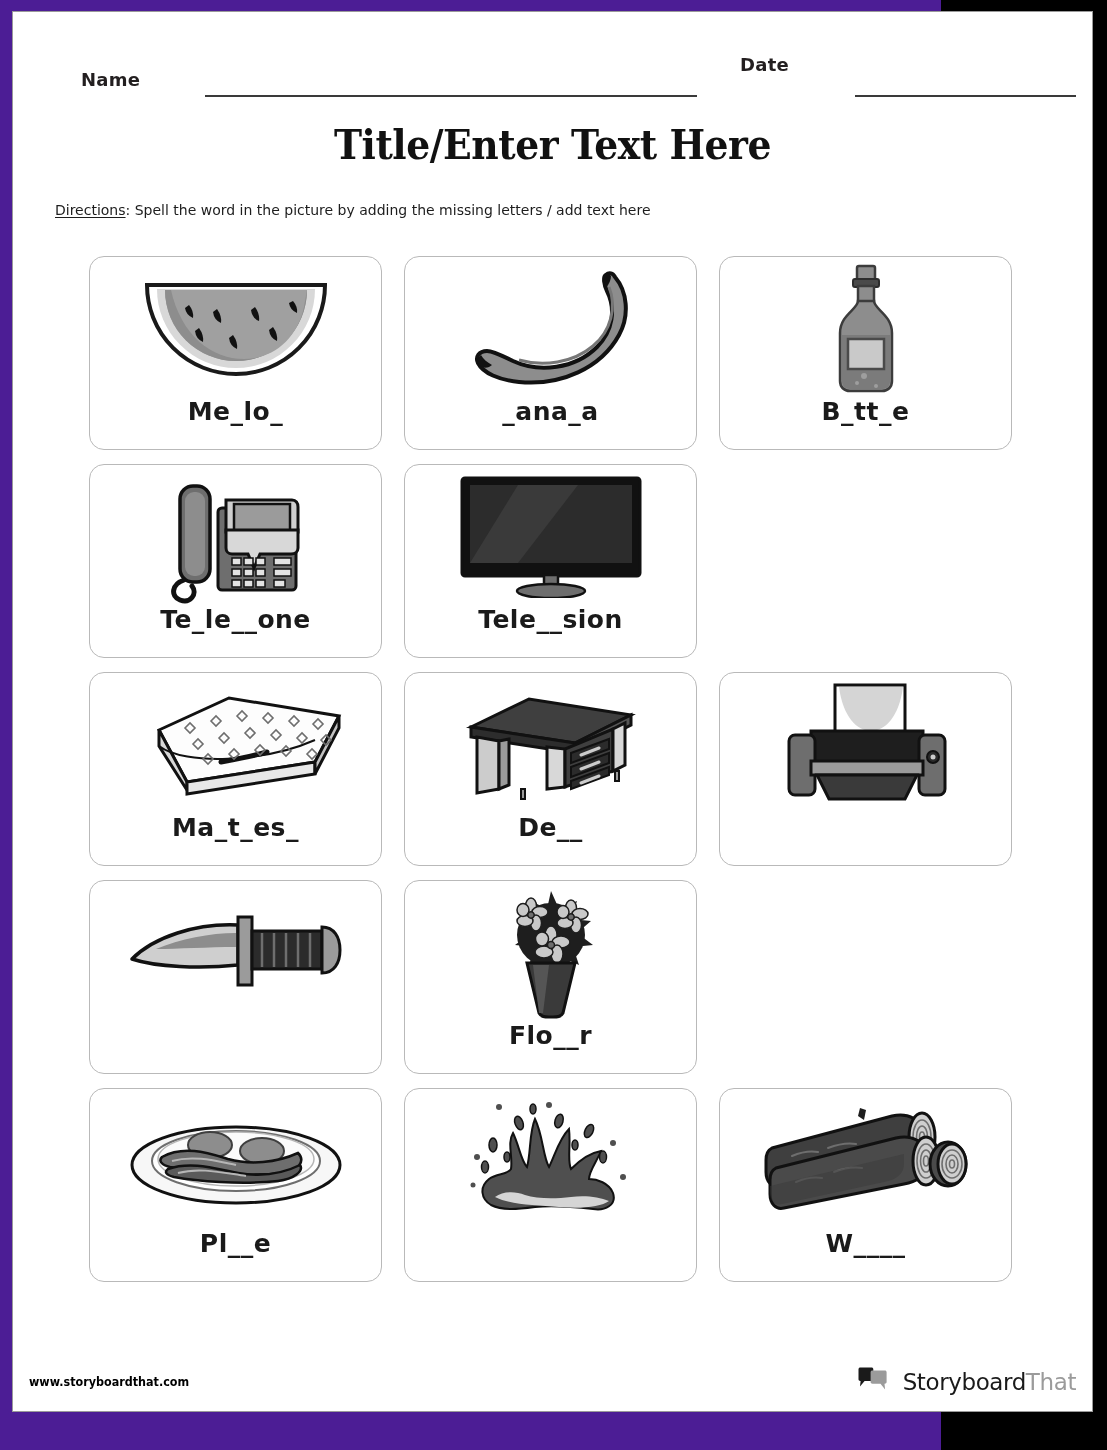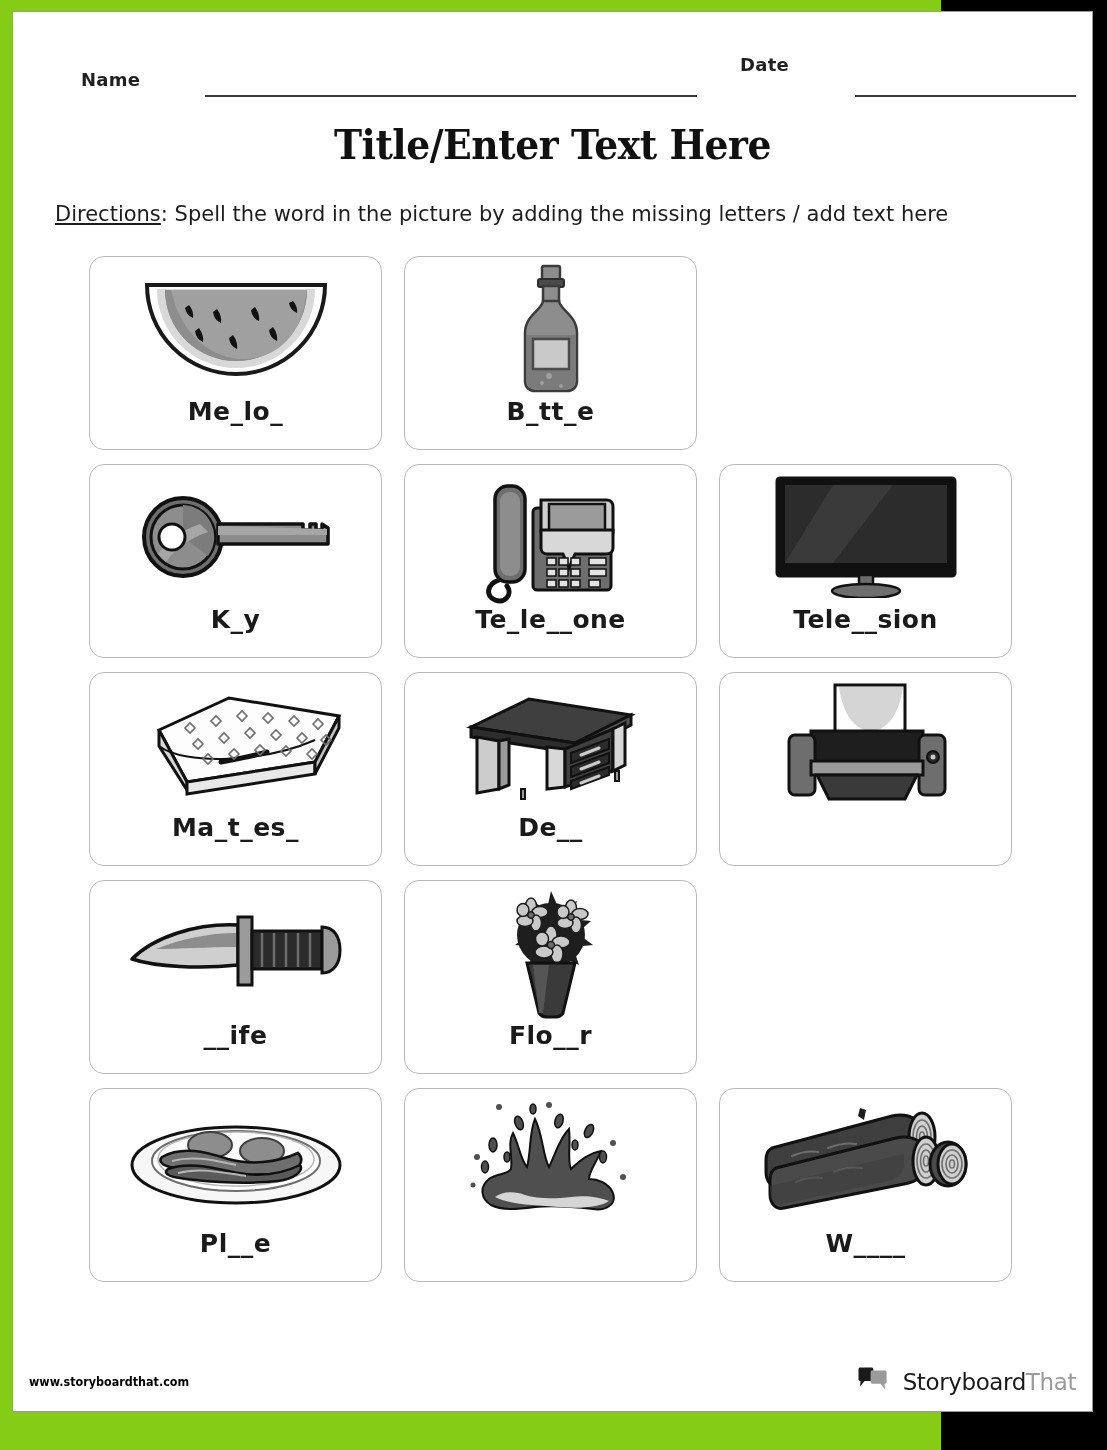--- a/index.html
+++ b/index.html
@@ -11,21 +11,21 @@
     width: 1107px;
     height: 1450px;
     overflow: hidden;
     font-family: "Liberation Sans", sans-serif;
   }
   .page-frame {
     position: absolute;
     left: 0; top: 0;
     width: 941px;
     height: 1450px;
-    background: #84cc16;
+    background: #4c1d95;
   }
   .sheet {
     position: absolute;
     left: 12px;
     top: 11px;
     width: 1081px;
     height: 1401px;
     background: #ffffff;
     border: 1px solid #9a9a9a;
     box-sizing: border-box;
@@ -64,21 +64,21 @@
     color: #111111;
     transform: scaleX(0.92);
   }
 
   #directions {
     position: absolute;
     left: 42px;
     top: 190px;
     width: 990px;
     font-family: "DejaVu Sans", sans-serif;
-    font-size: 21px;
+    font-size: 14px;
     color: #1d1d1d;
     white-space: nowrap;
   }
   #directions .d-word {
     text-decoration: underline;
     text-underline-offset: 2px;
   }
 
   
   .grid {
@@ -195,53 +195,50 @@
         <path d="M132 50 q5 7 4 14 q-7-3-8-11 z"></path>
       </g>
     </svg>
               </div>
               <div class="word">Me_lo_</div>
             </div>
           </div>
           <div class="cell">
             <div class="card">
               <div class="art">
+                <svg width="176" height="120" viewBox="0 0 176 120">
+      <path d="M152 8 C150 4 146 3 143 6 C140 9 141 16 144 22 C153 40 150 62 134 78 C112 100 76 104 50 92 C40 87 30 82 24 82 C16 82 12 88 15 94 C20 104 36 111 56 113 C98 117 138 99 156 66 C167 46 164 22 152 8 Z" fill="#8d8d8d" stroke="#111111" stroke-width="4" stroke-linejoin="round"></path>
+      <path d="M146 18 C154 38 148 62 130 77 C110 94 80 98 56 91" fill="none" stroke="#777777" stroke-width="3"></path>
+      <path d="M148 7 C146 4 142 3 140 6 C138 10 140 15 143 19 C146 15 148 11 148 7 Z" fill="#111111"></path>
+      <path d="M18 86 C14 89 13 93 16 96 C20 100 26 99 29 96 C24 93 20 90 18 86 Z" fill="#111111"></path>
+    </svg>
+              </div>
+              <div class="word">_ana_a</div>
+            </div>
+          </div>
+          <div class="cell">
+            <div class="card">
+              <div class="art">
                 <svg width="72" height="132" viewBox="0 0 72 132">
       <rect x="27" y="3" width="18" height="16" rx="2" fill="#8d8d8d" stroke="#3c3c3c" stroke-width="2.5"></rect>
       <rect x="23" y="16" width="26" height="8" rx="2" fill="#4a4a4a" stroke="#2d2d2d" stroke-width="2"></rect>
       <rect x="28" y="23" width="16" height="16" fill="#8d8d8d" stroke="#3c3c3c" stroke-width="2.5"></rect>
       <path d="M28 38 C28 46 10 52 10 70 L10 118 C10 124 14 128 20 128 L52 128 C58 128 62 124 62 118 L62 70 C62 52 44 46 44 38 Z" fill="#8d8d8d" stroke="#3c3c3c" stroke-width="2.5"></path>
       <path d="M12 72 L60 72 L60 118 C60 123 57 126 52 126 L20 126 C15 126 12 123 12 118 Z" fill="#7b7b7b"></path>
       <rect x="18" y="76" width="36" height="30" fill="#c9c9c9" stroke="#4a4a4a" stroke-width="2.5"></rect>
       <circle cx="34" cy="113" r="3" fill="#9e9e9e"></circle>
       <circle cx="27" cy="120" r="2" fill="#9e9e9e"></circle>
       <circle cx="46" cy="123" r="2" fill="#9e9e9e"></circle>
     </svg>
               </div>
               <div class="word">B_tt_e</div>
             </div>
           </div>
         </div>
         <div class="row">
-          <div class="cell">
-            <div class="card">
-              <div class="art">
-                <svg width="196" height="86" viewBox="0 0 196 86">
-      <circle cx="45" cy="43" r="39" fill="#6e6e6e" stroke="#111111" stroke-width="4"></circle>
-      <circle cx="45" cy="43" r="32" fill="#8d8d8d" stroke="#111111" stroke-width="3"></circle>
-      <path d="M45 11 A32 32 0 0 1 70 62 L45 43 Z" fill="#7c7c7c"></path>
-      <path d="M20 60 C28 48 44 36 62 30 L70 38 C52 44 36 56 28 68 Z" fill="#a6a6a6"></path>
-      <circle cx="34" cy="43" r="13" fill="#ffffff" stroke="#111111" stroke-width="3"></circle>
-      <path d="M80 30 L165 30 L165 36 L172 36 L172 30 L178 30 L178 36 L184 36 L184 30 L190 34 L190 50 L80 50 Z" fill="#8d8d8d" stroke="#111111" stroke-width="3.5" stroke-linejoin="round"></path>
-      <path d="M80 32 L189 35 L189 41 L80 41 Z" fill="#a6a6a6"></path>
-    </svg>
-              </div>
-              <div class="word">K_y</div>
-            </div>
-          </div>
           <div class="cell">
             <div class="card">
               <div class="art">
                 <svg width="140" height="134" viewBox="0 0 140 134">
       <rect x="52" y="38" width="78" height="82" rx="4" fill="#6e6e6e" stroke="#111111" stroke-width="3"></rect>
       <path d="M60 30 L126 30 C130 30 132 33 132 37 L132 62 L60 62 Z" fill="#cfcfcf" stroke="#111111" stroke-width="3"></path>
       <rect x="68" y="34" width="56" height="28" fill="#9b9b9b" stroke="#111111" stroke-width="2.5"></rect>
       <path d="M60 60 L132 60 L132 78 C132 82 129 84 125 84 L94 84 L88 98 L82 84 L66 84 C62 84 60 81 60 78 Z" fill="#d8d8d8" stroke="#111111" stroke-width="3"></path>
       <g fill="#e3e3e3" stroke="#111111" stroke-width="1.5">
         <rect x="66" y="88" width="9" height="7"></rect>
@@ -374,21 +371,20 @@
       <g stroke="#6e6e6e" stroke-width="2.5">
         <path d="M136 22 L136 56"></path>
                     <path d="M148 22 L148 56"></path>
                     <path d="M160 22 L160 56"></path>
         <path d="M172 22 L172 56"></path>
                     <path d="M184 22 L184 56"></path>
       </g>
       <path d="M196 16 C208 16 214 26 214 39 C214 52 208 62 196 62 Z" fill="#9b9b9b" stroke="#111111" stroke-width="3"></path>
     </svg>
               </div>
-              <div class="word">__ife</div>
             </div>
           </div>
           <div class="cell">
             <div class="card">
               <div class="art">
                 <svg width="116" height="132" viewBox="0 0 116 132">
       <g fill="#1e1e1e">
         <path d="M58 4 L66 22 L84 14 L78 32 L98 34 L84 46 L100 58 L80 60 L86 78 L68 70 L62 88 L54 70 L36 78 L42 60 L22 58 L38 46 L24 34 L44 32 L38 14 L54 22 Z"></path>
         <ellipse cx="58" cy="48" rx="34" ry="32"></ellipse>
       </g>

